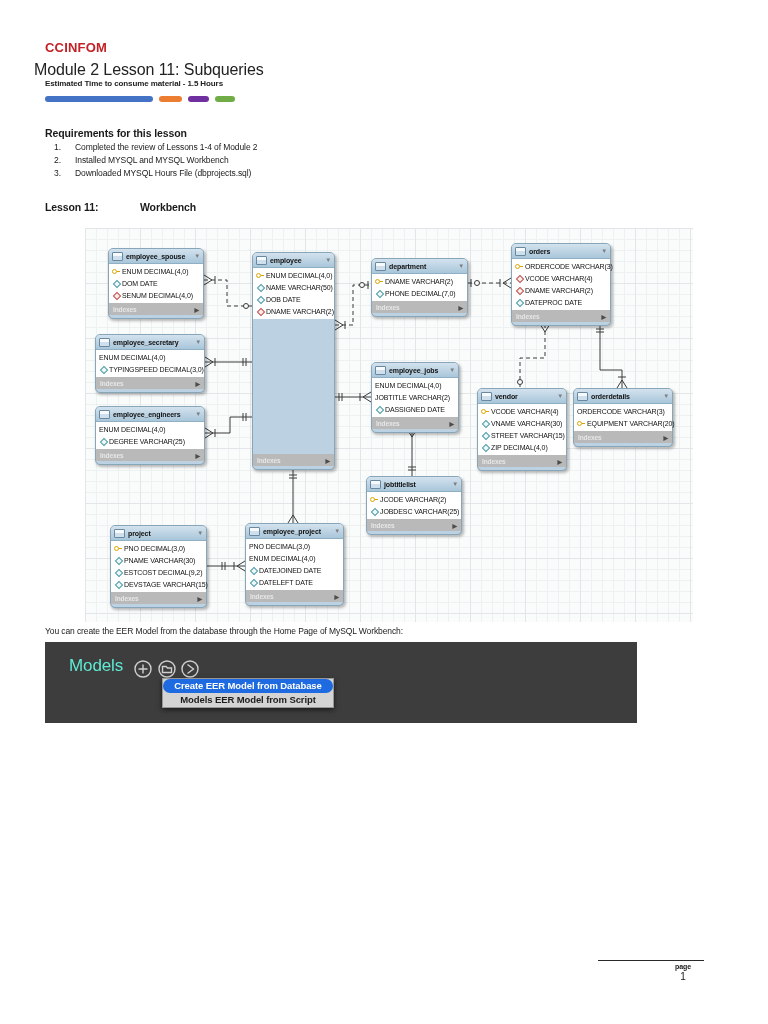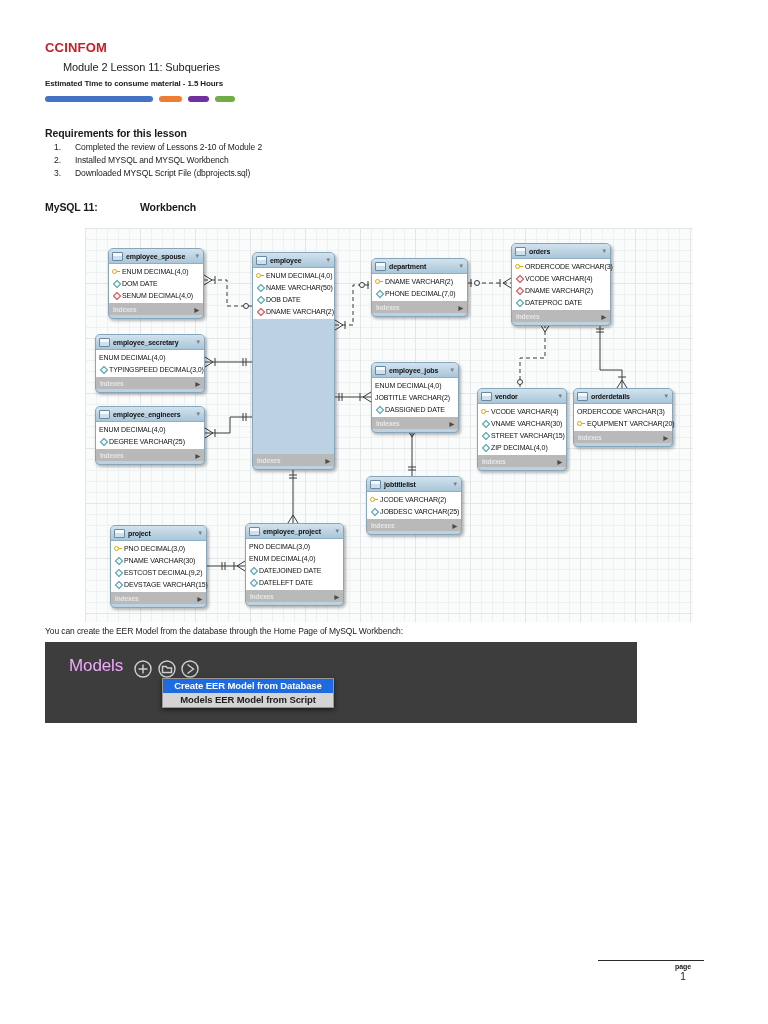--- a/index.html
+++ b/index.html
@@ -2,21 +2,21 @@
 <html><head>
 <meta charset="utf-8">
 <style>
   html,body{margin:0;padding:0;background:#ffffff;}
   .page{position:relative;width:768px;height:1024px;background:#fff;overflow:hidden;
         font-family:"Liberation Sans",sans-serif;color:#1a1a1a;letter-spacing:-0.1px;}
   .abs{position:absolute;}
 
   
   .org{left:45px;top:40px;font-size:13px;font-weight:bold;color:#c42126;letter-spacing:0.2px;}
-  .doc-title{left:63px;top:61px;font-size:11px;color:#222;}
+  .doc-title{left:34px;top:61px;font-size:16px;color:#222;}
   .doc-sub{left:45px;top:79px;font-size:8px;font-weight:bold;color:#222;}
   .bars{left:45px;top:96px;height:6px;display:flex;}
   .bars span{display:inline-block;height:6px;border-radius:3px;margin-right:6px;}
 
   .req-head{left:45px;top:127px;font-size:10.5px;font-weight:bold;}
   .req-list{left:45px;top:141px;width:420px;}
   .req-item{display:flex;font-size:8.5px;line-height:13px;}
   .req-item .num{width:30px;text-align:right;padding-right:14px;box-sizing:border-box;}
   .lesson{left:45px;top:201px;font-size:10.5px;font-weight:bold;}
   .lesson .lbl{display:inline-block;width:95px;}
@@ -53,26 +53,26 @@
     border:1px solid #4d9ba8;background:#eef8f9;transform:rotate(45deg);}
   .ic-diamond-red::before{content:"";position:absolute;left:1.5px;top:1.5px;width:4px;height:4px;
     border:1px solid #c0504d;background:#f9eeec;transform:rotate(45deg);}
   .ent-indexes{margin-top:auto;background:#b9b9b9;color:#e7e7e7;font-size:6.5px;font-weight:bold;
     display:flex;justify-content:space-between;align-items:center;padding:1px 4px;height:10px;}
   .ent-indexes .arr{color:#4c4c4c;font-size:6px;}
 
   
   .caption{left:45px;top:626px;font-size:8.5px;width:640px;}
   .wb-panel{left:45px;top:642px;width:592px;height:81px;background:#3d3d3d;}
-  .wb-models{position:absolute;left:24px;top:14px;font-size:17px;color:#f0abfc;font-weight:400;}
+  .wb-models{position:absolute;left:24px;top:14px;font-size:17px;color:#5eead4;font-weight:400;}
   .wb-icons{position:absolute;left:88px;top:16px;}
   .wb-menu{position:absolute;left:117px;top:36px;width:170px;border:1px solid #979797;
     box-shadow:0 2px 5px rgba(0,0,0,.55);background:#d4d4d4;}
   .wb-menu .row{height:14px;line-height:14px;text-align:center;font-size:9.5px;font-weight:bold;color:#1d1d1d;}
-  .wb-menu .row.selected{background:#1e6ae0;color:#fff;}
+  .wb-menu .row.selected{background:#1e6ae0;color:#fff;border-radius:7px;}
 
   .instruction{left:45px;top:745px;font-size:8.5px;width:660px;}
 
   
   .footer-line{left:598px;top:960px;width:106px;border-top:1px solid #2a2a2a;height:0;}
   .footer-page{left:650px;top:963px;width:66px;text-align:center;}
   .footer-page .pl{font-size:7px;font-weight:bold;line-height:8px;}
   .footer-page .pn{font-size:10px;line-height:12px;}
 </style>
 </head>
@@ -87,34 +87,34 @@
       <span style="background: rgb(68, 114, 196); width: 108px;"></span>
       <span style="background: rgb(237, 125, 49); width: 23px;"></span>
       <span style="background: rgb(112, 48, 160); width: 21px;"></span>
       <span style="background: rgb(112, 173, 71); width: 20px;"></span>
     </div>
 
   <div class="abs req-head">Requirements for this lesson</div>
   <div class="abs req-list" id="req-list">
       <div class="req-item">
         <span class="num">1.</span>
-        <span>Completed the review of Lessons 2-10 of Module 2</span>
+        <span>Completed the review of Lessons 1-4 of Module 2</span>
       </div>
       <div class="req-item">
         <span class="num">2.</span>
         <span>Installed MYSQL and MYSQL Workbench</span>
       </div>
       <div class="req-item">
         <span class="num">3.</span>
-        <span>Downloaded MYSQL Script File (dbprojects.sql)</span>
+        <span>Downloaded MYSQL Hours File (dbprojects.sql)</span>
       </div>
     </div>
 
   <div class="abs lesson">
-    <span class="lbl">MySQL 11:</span><span>Workbench</span>
+    <span class="lbl">Lesson 11:</span><span>Workbench</span>
   </div>
 
   <div class="abs diagram" id="diagram">
     <svg width="608" height="394" viewBox="0 0 608 394">
       <g stroke="#3a3a3a" stroke-width="1" fill="none">
 
         <path class="dash" d="M119,52 H142 V78 H167"></path>
         <path d="M119,47 L127,52 M119,57 L127,52 M130,48 V56"></path>
         <circle cx="161" cy="78" r="2.5" fill="#fafbfb"></circle>
 

